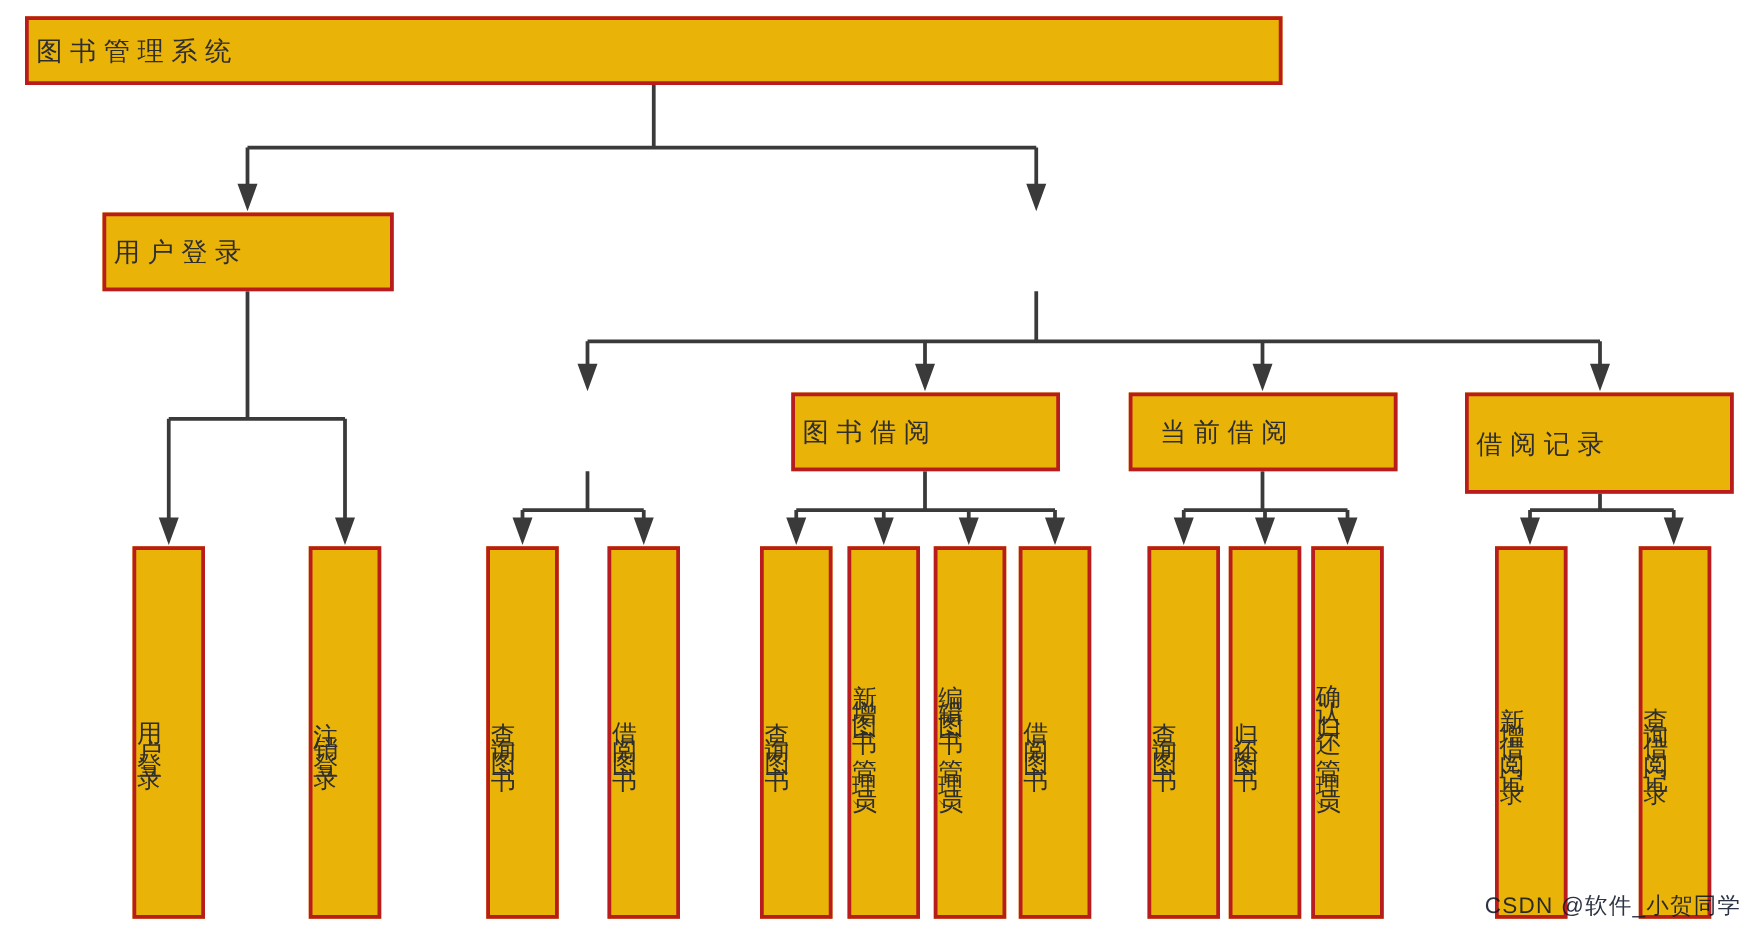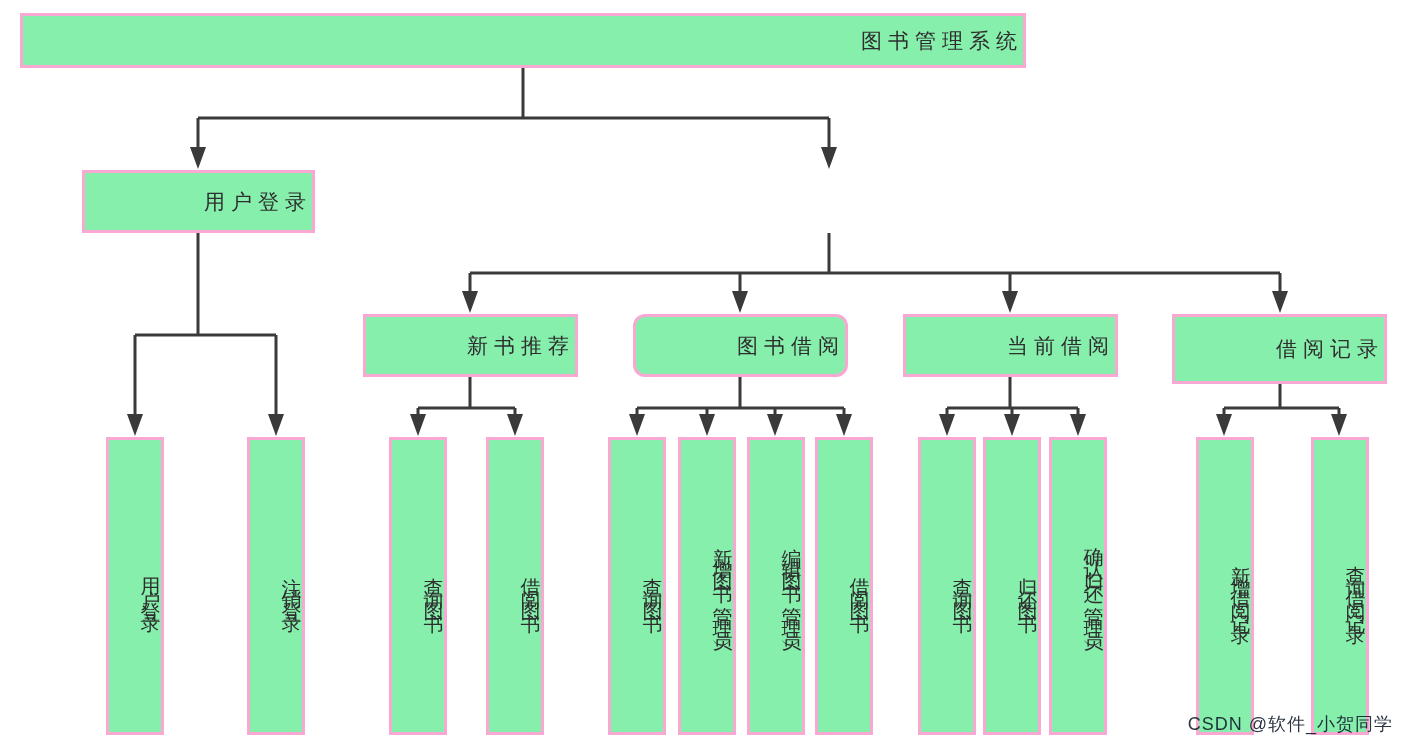--- a/index.html
+++ b/index.html
@@ -17,25 +17,25 @@
   }
   .connectors {
     position: absolute;
     left: 0; top: 0;
     width: 1405px;
     height: 747px;
     z-index: 1;
   }
   .node {
     position: absolute;
-    background: #86efac;
-    border: 3px solid #f9a8d4;
+    background: #eab308;
+    border: 3px solid #b91c1c;
     display: flex;
     align-items: center;
-    justify-content: flex-end;
+    justify-content: flex-start;
     z-index: 2;
   }
   .h-node span {
     font-size: 21px;
     letter-spacing: 6px;
     text-indent: 6px;
     white-space: nowrap;
     color: #2e2e2e;
   }
   .root-node span { font-size: 21px; }
@@ -90,30 +90,27 @@
   </svg>
 
   <div class="node h-node root-node" style="left:20px;top:13px;width:1006px;height:55px;">
     <span>图书管理系统</span>
   </div>
 
   <div class="node h-node" style="left:82px;top:170px;width:233px;height:63px;">
     <span>用户登录</span>
   </div>
 
-  <div class="node h-node" style="left:363px;top:314px;width:215px;height:63px;">
-    <span>新书推荐</span>
-  </div>
-  <div class="node h-node" style="left:633px;top:314px;width:215px;height:63px;border-radius:12px;">
+  <div class="node h-node" style="left:633px;top:314px;width:215px;height:63px;">
     <span>图书借阅</span>
   </div>
   <div class="node h-node" style="left:903px;top:314px;width:215px;height:63px;padding-left:16px;">
     <span>当前借阅</span>
   </div>
-  <div class="node h-node" style="left:1172px;top:314px;width:215px;height:70px;">
+  <div class="node h-node" style="left:1172px;top:314px;width:215px;height:81px;">
     <span>借阅记录</span>
   </div>
 
   <div class="node v-node" style="left:106px;">
     <span>用户登录</span>
   </div>
   <div class="node v-node" style="left:247px;">
     <span>注销登录</span>
   </div>
 

